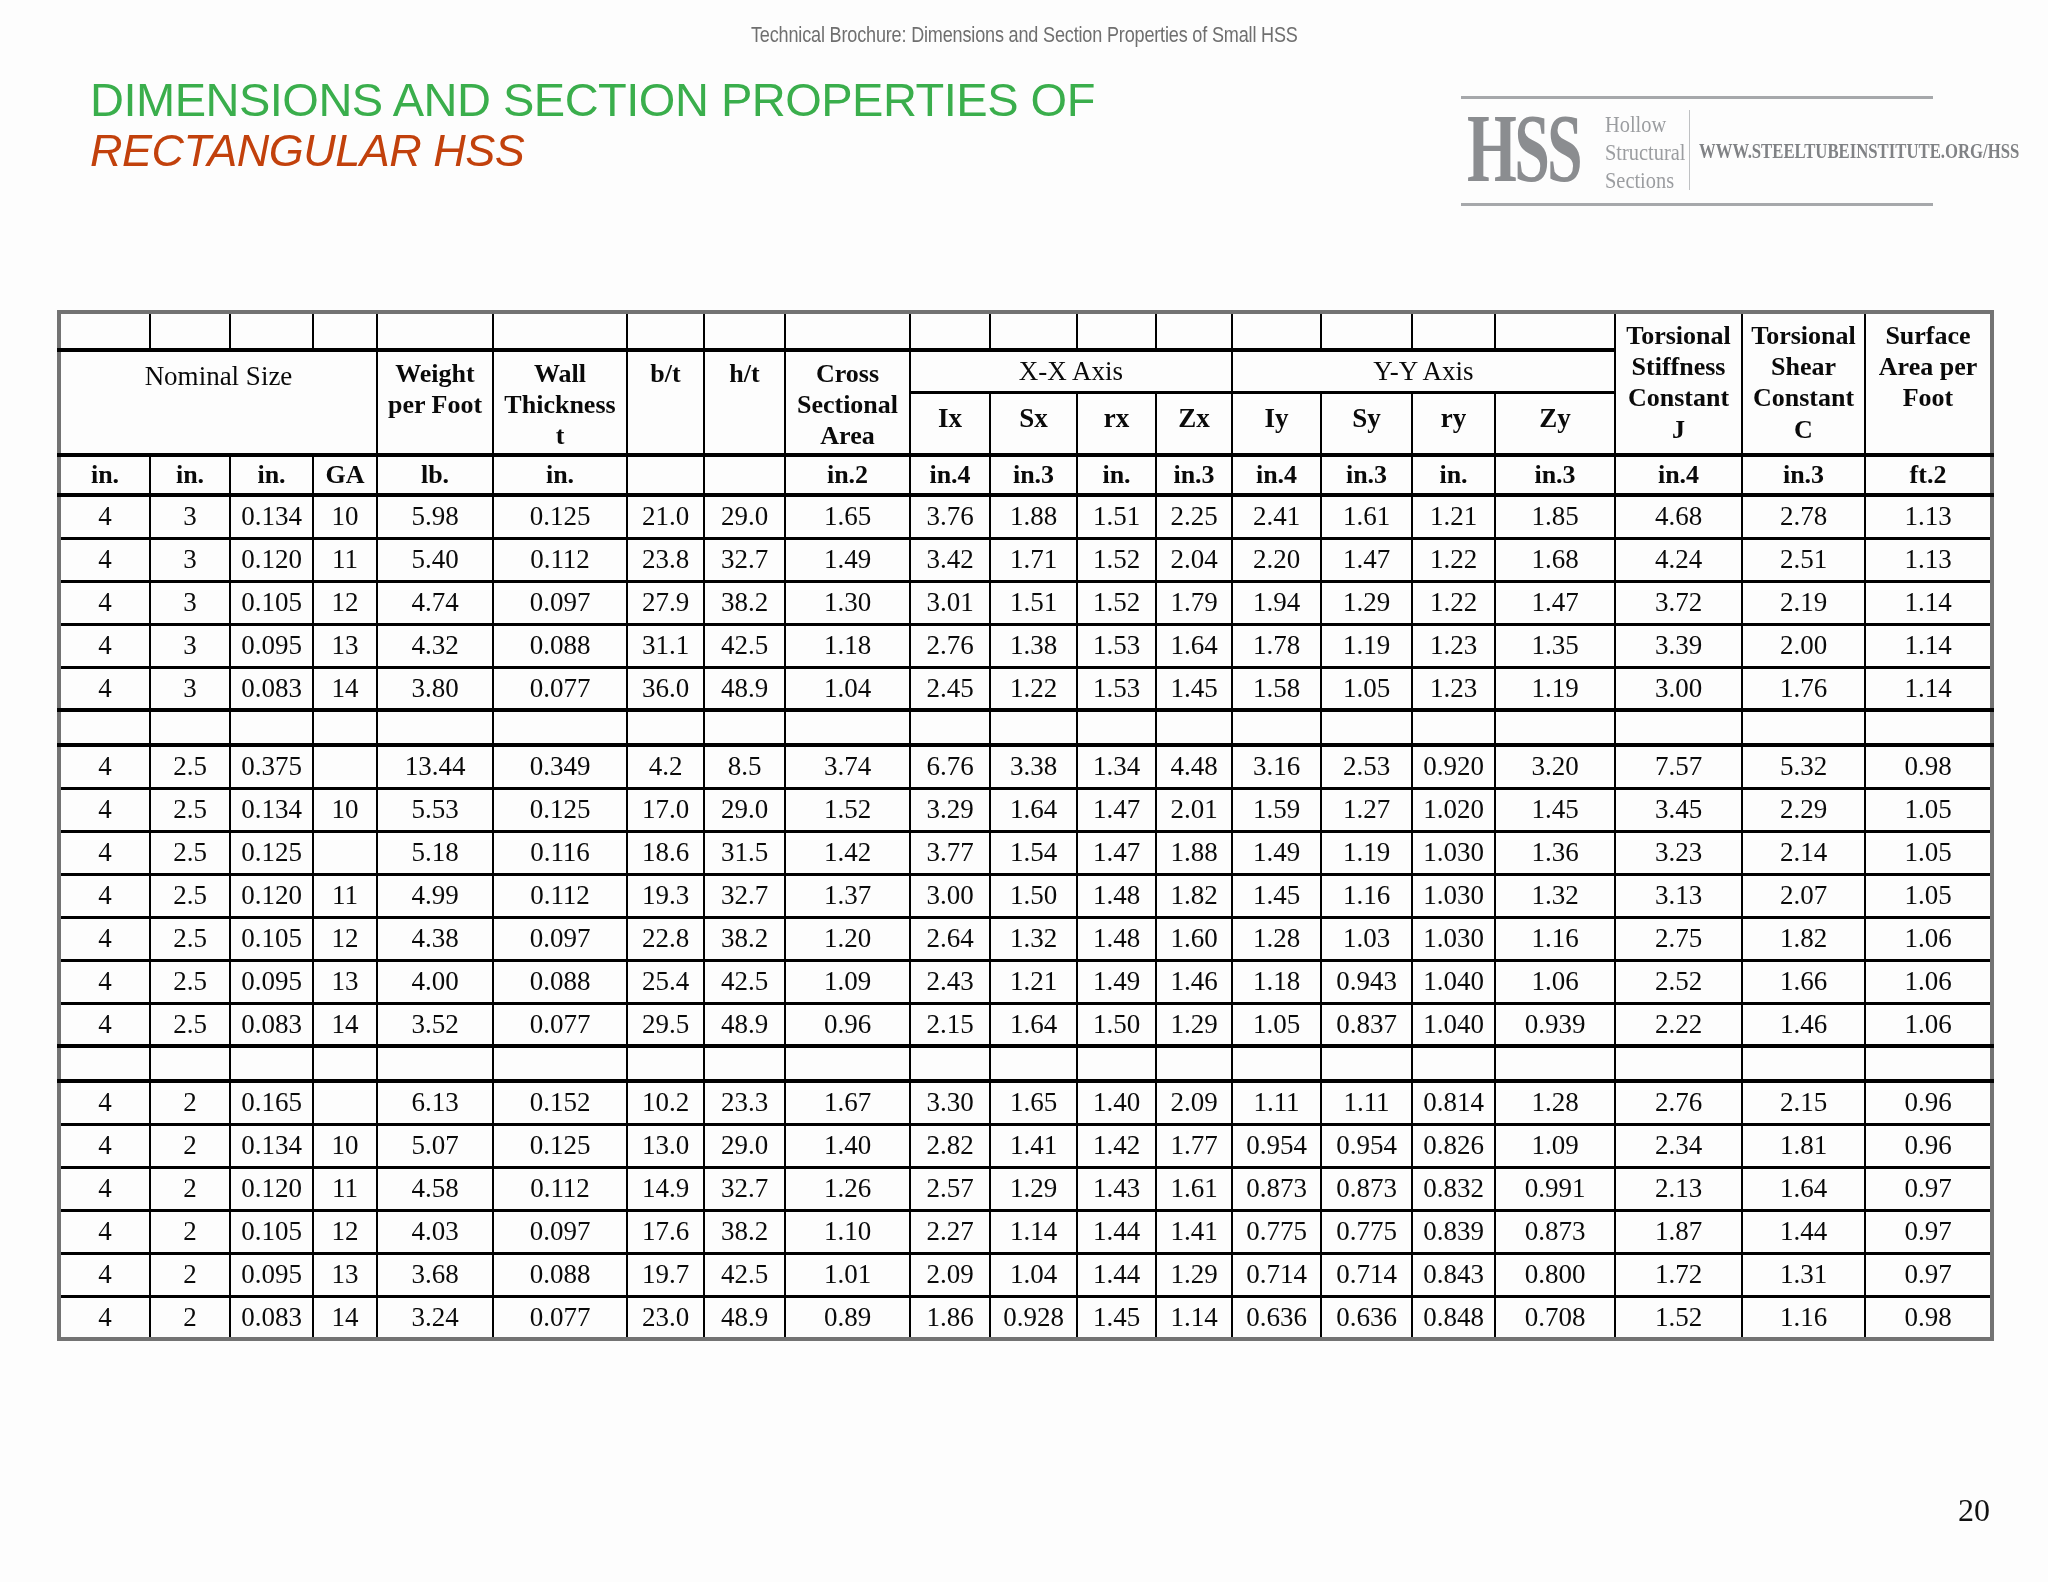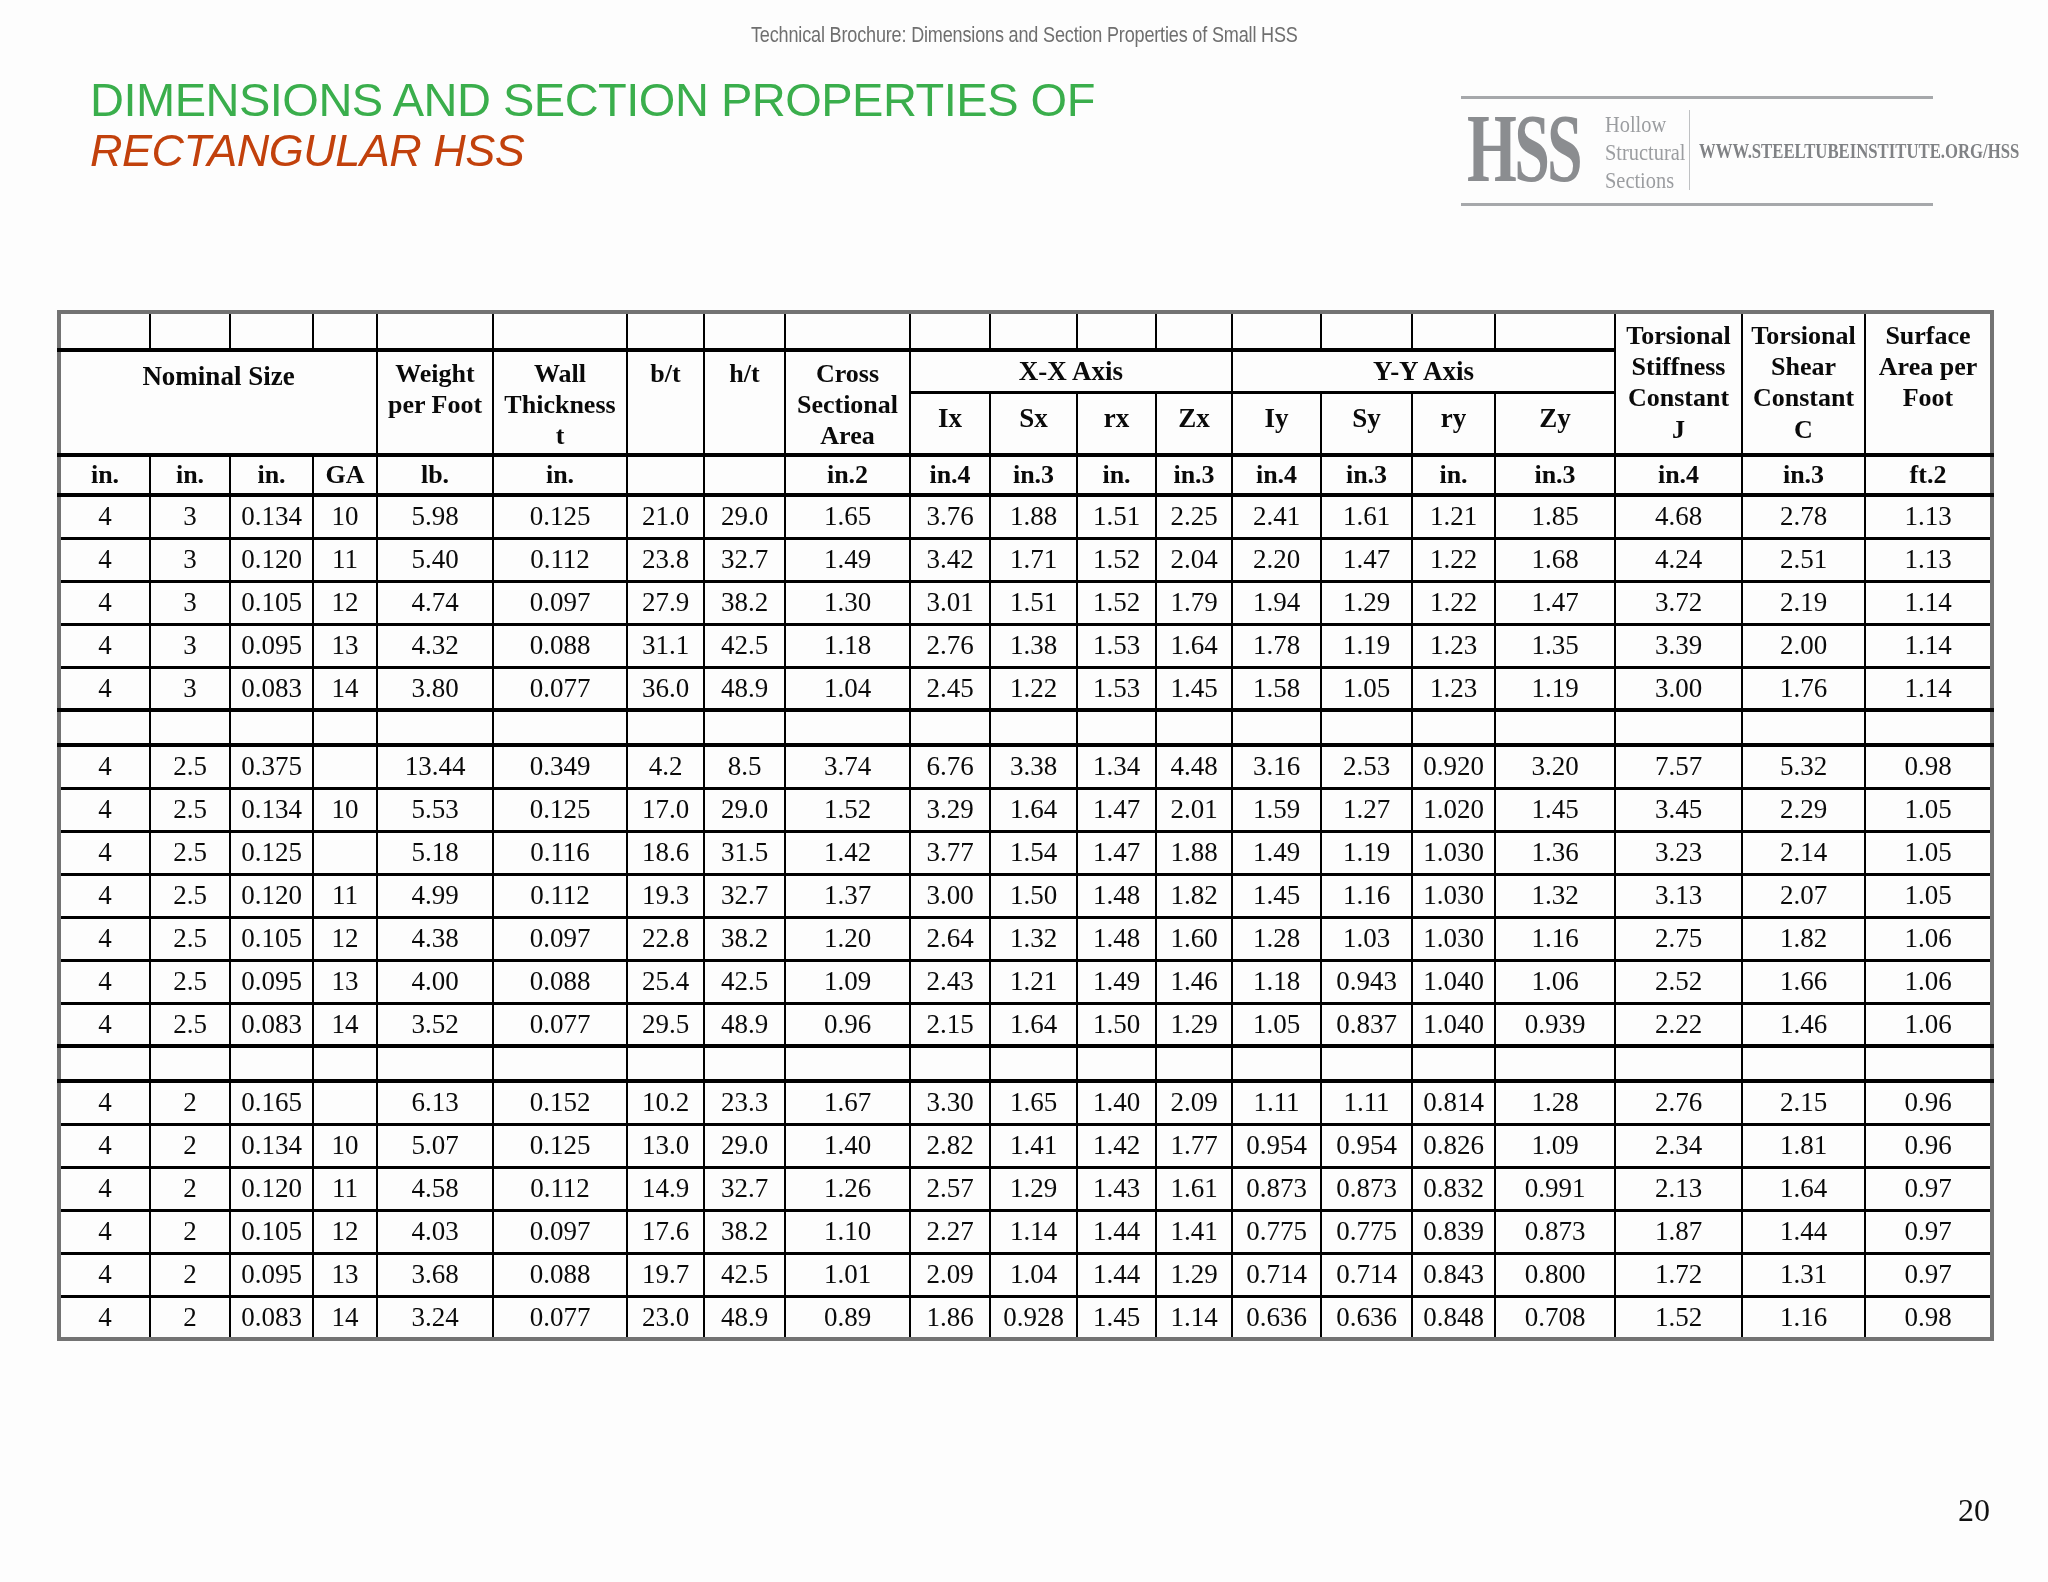--- a/index.html
+++ b/index.html
@@ -53,21 +53,21 @@
   tr.sep      { height:35px; }
   tr.row-a > td { border-bottom-width:4px; }
   tr.row-c > td { border-top-width:3px; }
   tr.units > td { border-top-width:4px; border-bottom-width:4px; font-weight:bold; font-size:26px; }
   tr.sep   > td { border-top-width:4px; border-bottom-width:4px; }
   tr.data  > td { border-top-width:3px; border-bottom-width:3px; }
   td.hdr {
     font-weight:bold; font-size:26px; line-height:1.2; white-space:pre-line;
     vertical-align:top; padding-top:6px;
   }
-  td.axis { font-weight:bold; font-size:27px; vertical-align:middle; padding-top:0; }
+  td.axis { font-weight:normal; font-size:27px; vertical-align:middle; padding-top:0; }
   tr.row-c > td { font-weight:bold; font-size:27px; vertical-align:top; padding-top:9px; }
   
   .page-number { position:absolute; right:58px; top:1492px; font-size:32px; color:#111; }
 </style>
 </head>
 <body>
 
 <div id="page">
 
   <div class="top-note">

